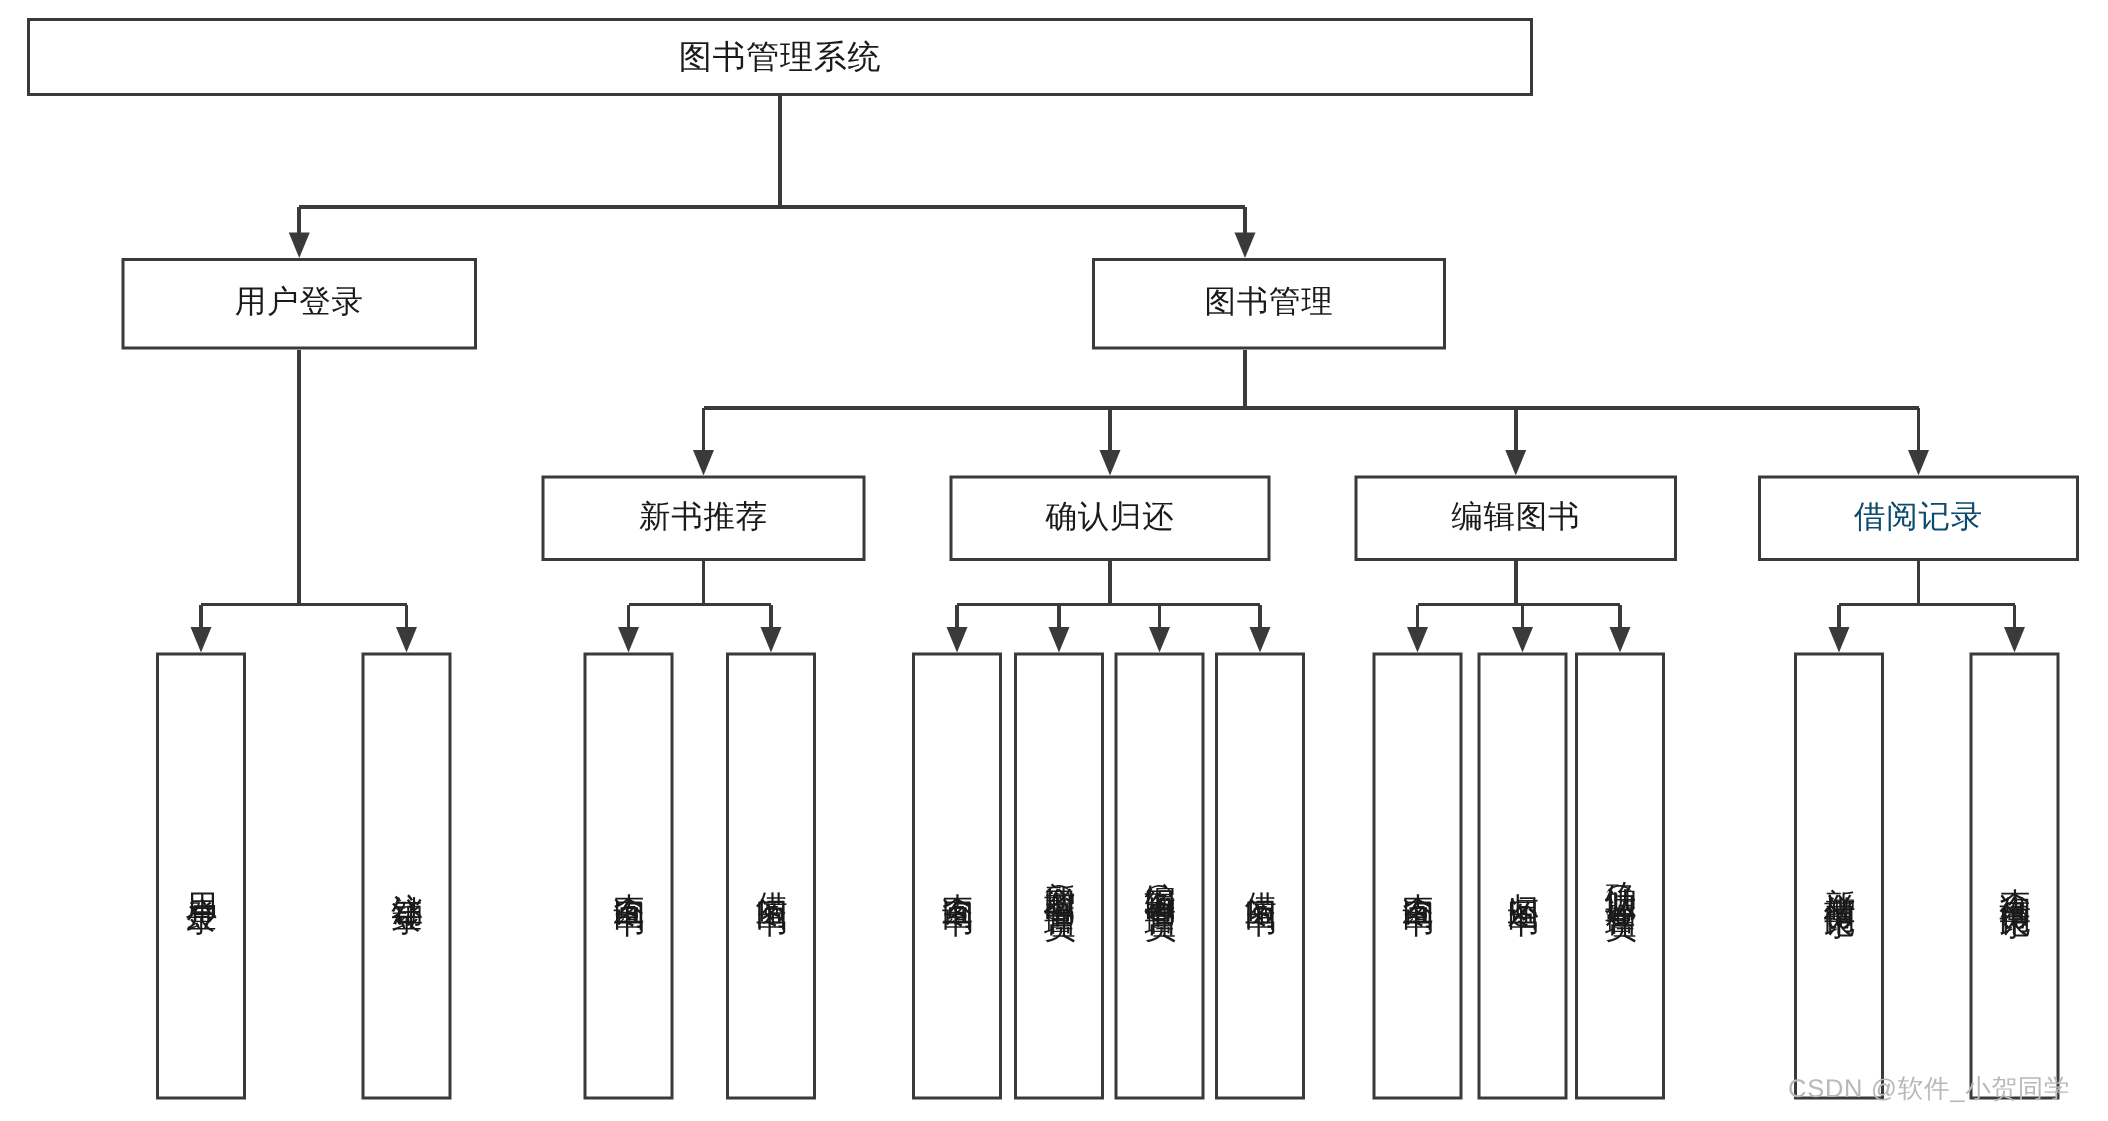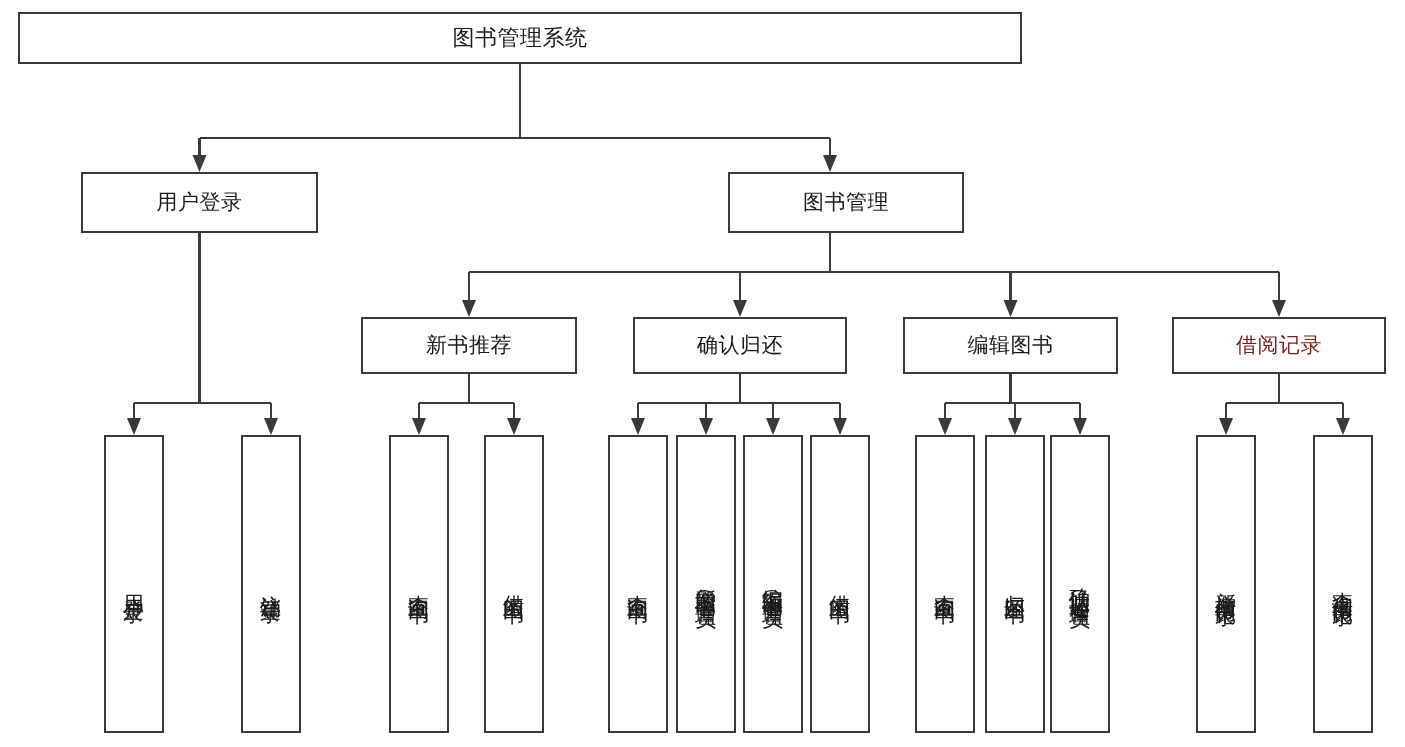--- a/index.html
+++ b/index.html
@@ -138,21 +138,21 @@
       <div class="node-box horizontal" style="left: 361px; top: 317px; width: 216px; height: 57px; border-color: rgb(58, 58, 58);">
         <span class="node-label" style="color: rgb(26, 26, 26);">新书推荐</span>
       </div>
       <div class="node-box horizontal" style="left: 633px; top: 317px; width: 214px; height: 57px; border-color: rgb(58, 58, 58);">
         <span class="node-label" style="color: rgb(26, 26, 26);">确认归还</span>
       </div>
       <div class="node-box horizontal" style="left: 903px; top: 317px; width: 215px; height: 57px; border-color: rgb(58, 58, 58);">
         <span class="node-label" style="color: rgb(26, 26, 26);">编辑图书</span>
       </div>
       <div class="node-box horizontal" style="left: 1172px; top: 317px; width: 214px; height: 57px; border-color: rgb(58, 58, 58);">
-        <span class="node-label" style="color: #7f1d1d;">借阅记录</span>
+        <span class="node-label" style="color: #0c4a6e;">借阅记录</span>
       </div>
       <div class="node-box vertical" style="left: 104px; top: 435px; width: 60px; height: 298px; border-color: rgb(58, 58, 58);">
         <span class="node-label" style="color: rgb(26, 26, 26);">用户登录</span>
       </div>
       <div class="node-box vertical" style="left: 241px; top: 435px; width: 60px; height: 298px; border-color: rgb(58, 58, 58);">
         <span class="node-label" style="color: rgb(26, 26, 26);">注销登录</span>
       </div>
       <div class="node-box vertical" style="left: 389px; top: 435px; width: 60px; height: 298px; border-color: rgb(58, 58, 58);">
         <span class="node-label" style="color: rgb(26, 26, 26);">查询图书</span>
       </div>
@@ -181,14 +181,15 @@
         <span class="node-label" style="color: rgb(26, 26, 26);">确认归还（管理员）</span>
       </div>
       <div class="node-box vertical" style="left: 1196px; top: 435px; width: 60px; height: 298px; border-color: rgb(58, 58, 58);">
         <span class="node-label" style="color: rgb(26, 26, 26);">新增借阅记录</span>
       </div>
       <div class="node-box vertical" style="left: 1313px; top: 435px; width: 60px; height: 298px; border-color: rgb(58, 58, 58);">
         <span class="node-label" style="color: rgb(26, 26, 26);">查询借阅记录</span>
       </div>
     </div>
 
+  <div class="watermark" style="left: 1192px; top: 714px; color: rgb(184, 184, 184);">CSDN @软件_小贺同学</div>
 
 </div>
 
 </body></html>

